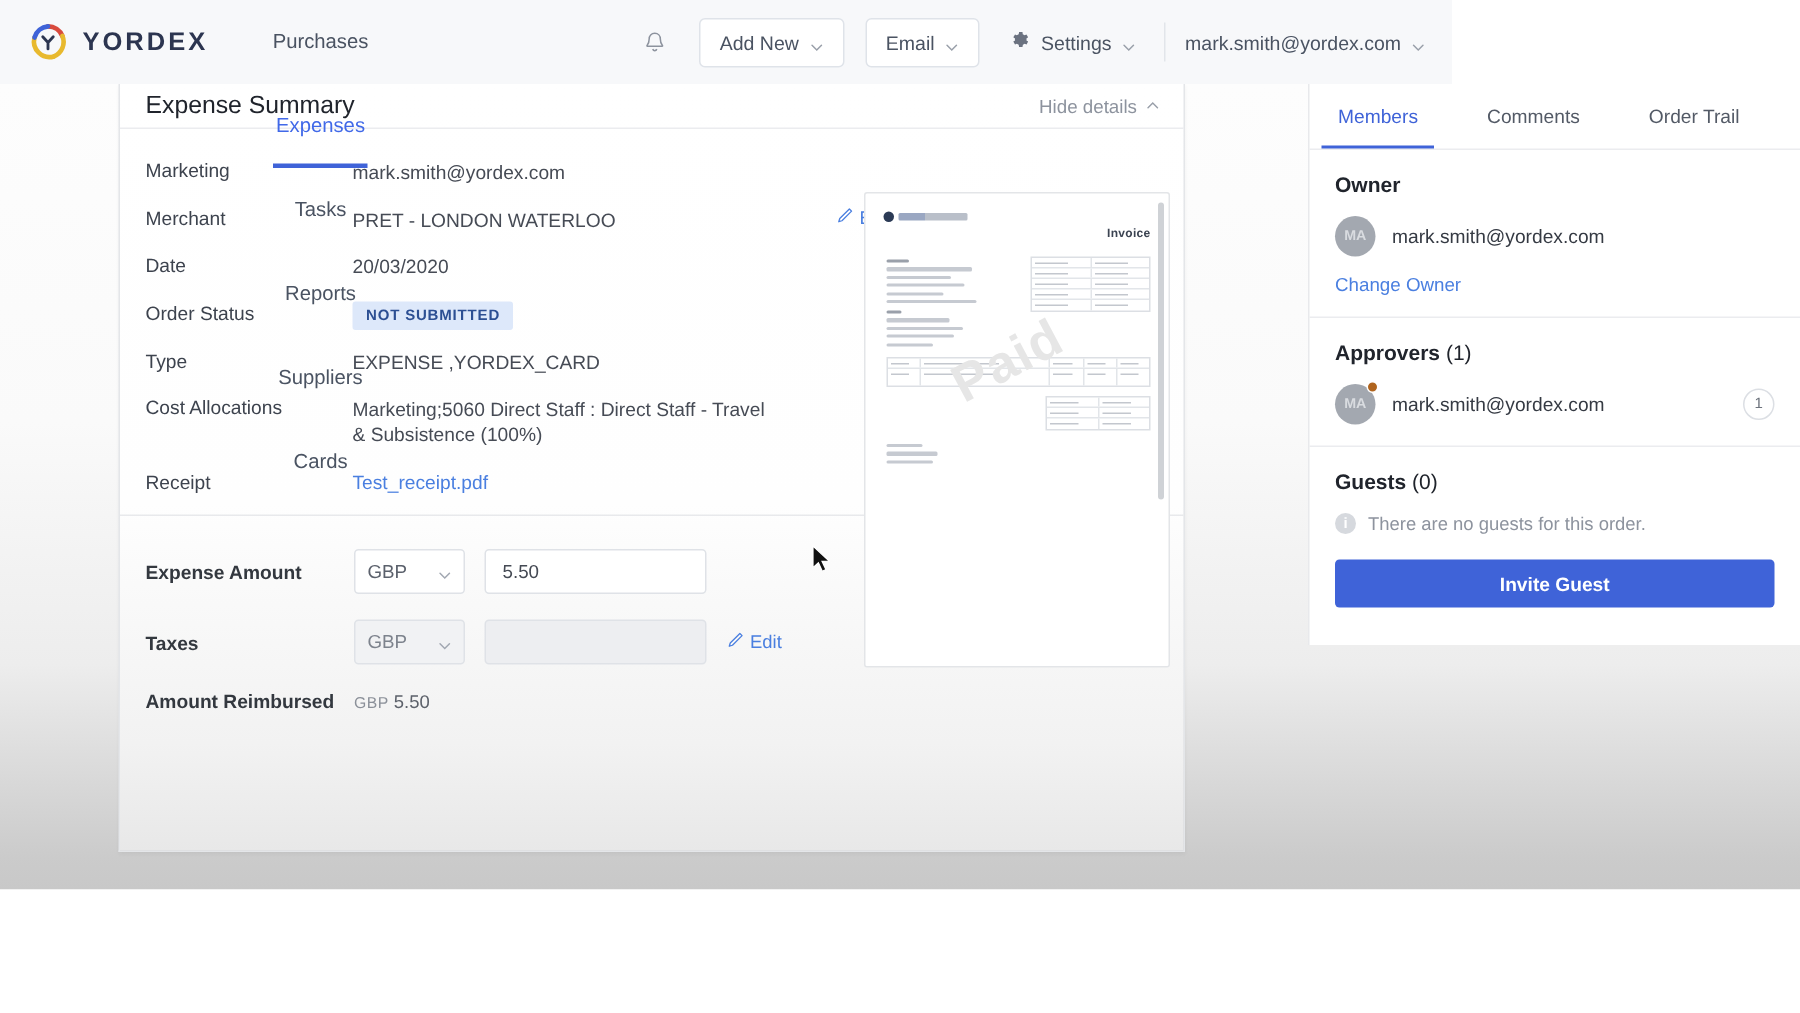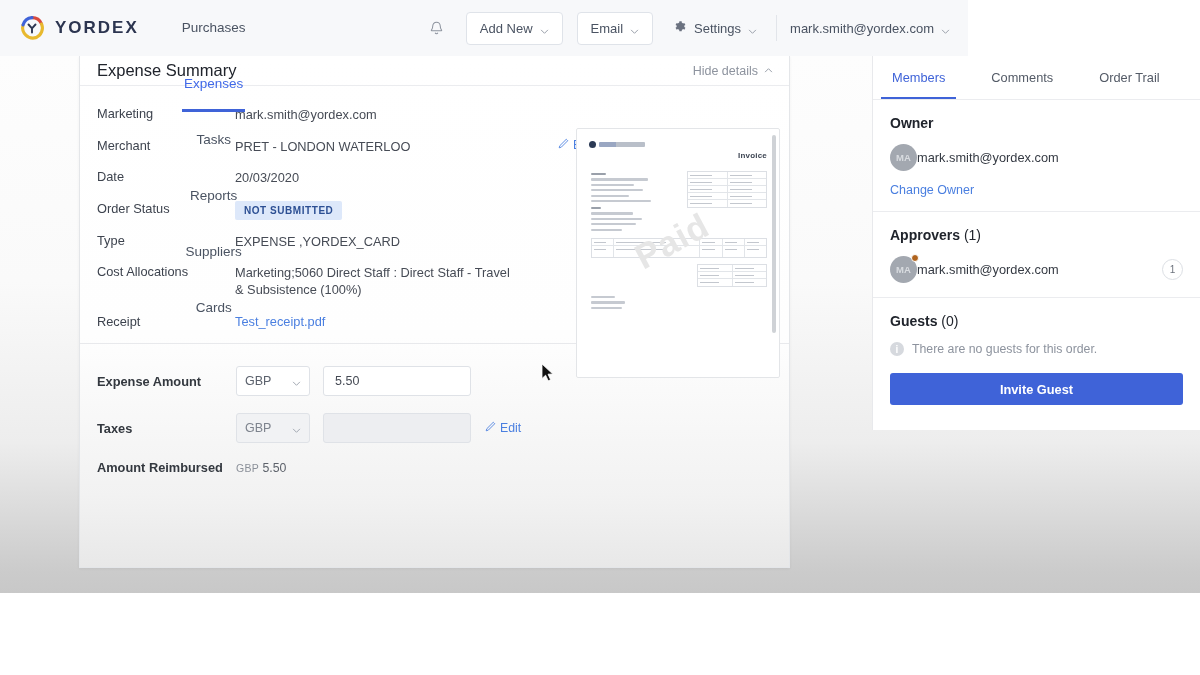--- a/index.html
+++ b/index.html
@@ -102,21 +102,21 @@
     font-size: 12.3px; color: #4a7fe0;
   }
   .alloc-edit { position: absolute; left: 478px; top: 52px; }
 
   .file-link { font-size: 12.8px; color: #4a7fe0; }
   .delete-icon { position: absolute; left: 498px; top: 239px; }
 
   
   .receipt-thumb {
     position: absolute; right: 9px; top: 42px;
-    width: 204px; height: 250px; background: #ffffff;
+    width: 204px; height: 317px; background: #ffffff;
     border: 1px solid #e3e5e8; border-radius: 2px;
     overflow: hidden; filter: blur(0.35px);
   }
   .rc-logo { position: absolute; left: 12px; top: 12px; display: flex; align-items: center; gap: 3px; }
   .rc-logo-dot { width: 7px; height: 7px; border-radius: 50%; background: #2b3a55; }
   .rc-logo-text { width: 46px; height: 5px; background: linear-gradient(to right,#9aa7c2 0%, #9aa7c2 38%, #b9bfc9 38%); border-radius: 1px; }
   .rc-invoice { position: absolute; right: 12px; top: 22px; font-size: 8px; font-weight: 700; color: #3c4452; letter-spacing: 0.2px; }
   .rc-block { position: absolute; }
   .rc-line { height: 2.2px; background: #c6cad1; margin-bottom: 3.2px; border-radius: 1px; }
   .rc-line.dark { background: #9aa0aa; }
@@ -174,21 +174,21 @@
   }
   .side-tab:first-child { margin-left: 6px; }
   .side-tab.active { color: #3f63d8; }
   .side-tab.active::after {
     content: ""; position: absolute; left: 0px; right: 0px; bottom: 0;
     height: 2.5px; background: #3f63d8;
   }
   .side-block { padding: 15px 17px 14px 17px; border-bottom: 1px solid #ebecef; }
   .side-h { font-size: 14px; color: #20242c; font-weight: 700; margin-bottom: 13px; }
   .side-h .count { font-weight: 400; }
-  .person { display: flex; align-items: center; }
+  .person { display: flex; align-items: center; gap: 11px; }
   .avatar {
     width: 27px; height: 27px; border-radius: 50%; background: #a3a8b0;
     color: #d9dce0; font-size: 9.5px; font-weight: 700;
     display: flex; align-items: center; justify-content: center;
     position: relative; flex: 0 0 27px;
   }
   .avatar .dot {
     position: absolute; right: -2px; top: -2px; width: 8px; height: 8px;
     border-radius: 50%; background: #b0641e; border: 1.5px solid #fff;
   }

